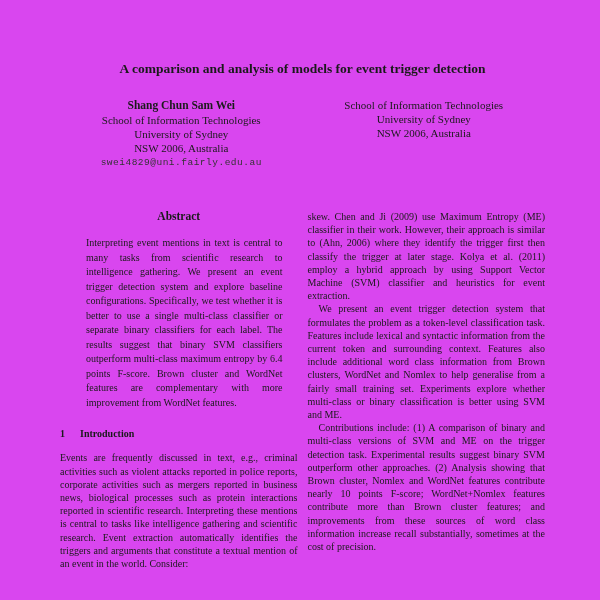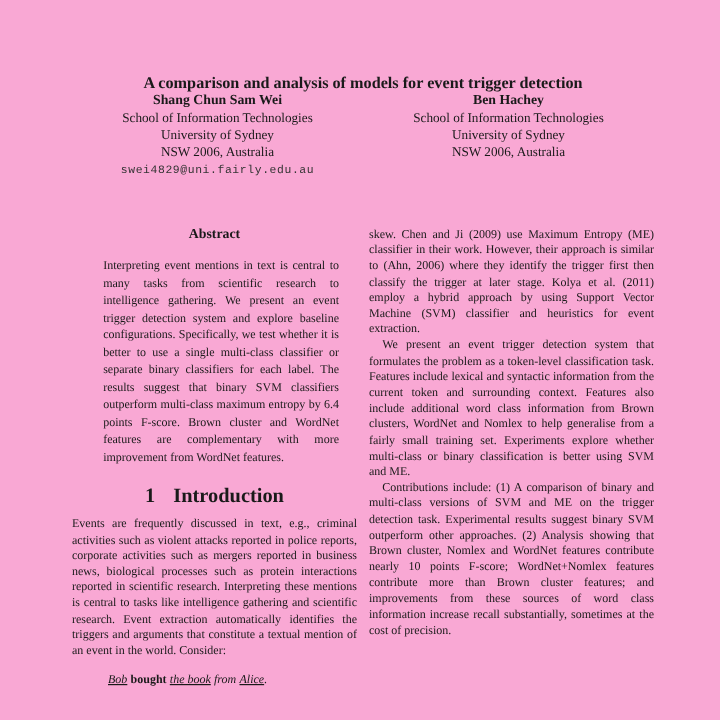--- a/index.html
+++ b/index.html
@@ -12,32 +12,33 @@
     height: 600px;
     overflow: hidden;
     font-family: "Liberation Serif", "DejaVu Serif", serif;
     color: #1a1a1a;
   }
   .page {
     box-sizing: border-box;
     width: 600px;
     height: 600px;
     padding: 55px 55px 0 60px;
-    background: #f9a8d4;
+    background: #d946ef;
   }
   .paper-title {
     text-align: center;
     font-weight: bold;
     font-size: 13.5px;
     line-height: 16px;
     margin: 6px 0 0 0;
   }
   .authors-row {
     display: flex;
     justify-content: space-between;
+    margin-top: 21px;
   }
   .author-block {
     width: 50%;
     text-align: center;
     font-size: 11px;
     line-height: 14px;
   }
   .author-name {
     font-weight: bold;
     font-size: 11.5px;
@@ -67,23 +68,23 @@
     font-size: 11.5px;
     margin: 0 0 13px 0;
   }
   .abstract-body {
     padding: 0 15px 0 26px;
     line-height: 14.5px;
     margin: 0;
   }
   .section-heading {
     font-weight: bold;
-    font-size: 17px;
+    font-size: 10px;
     margin: 17px 0 11px 0;
-    text-align: center;
+    text-align: left;
   }
   .section-number {
     display: inline-block;
     margin-right: 15px;
   }
   .col p {
     margin: 0;
   }
   .col p.indent {
     text-indent: 11px;
@@ -112,21 +113,20 @@
 
     <div class="author-block">
       <div class="author-name">Shang Chun Sam Wei</div>
       <div>School of Information Technologies</div>
       <div>University of Sydney</div>
       <div>NSW 2006, Australia</div>
       <div class="author-email">swei4829@uni.fairly.edu.au</div>
     </div>
 
     <div class="author-block">
-      <div class="author-name">Ben Hachey</div>
       <div>School of Information Technologies</div>
       <div>University of Sydney</div>
       <div>NSW 2006, Australia</div>
     </div>
 
   </div>
 
   <div class="columns">
 
     <div class="col">
@@ -134,23 +134,20 @@
       <h2 class="abstract-heading">Abstract</h2>
 
       <p class="abstract-body">Interpreting event mentions in text is central to many tasks from scientific research to intelligence gathering. We present an event trigger detection system and explore baseline configurations. Specifically, we test whether it is better to use a single multi-class classifier or separate binary classifiers for each label. The results suggest that binary SVM classifiers outperform multi-class maximum entropy by 6.4 points F-score. Brown cluster and WordNet features are complementary with more improvement from WordNet features.</p>
 
       <h2 class="section-heading">
         <span class="section-number">1</span><span>Introduction</span>
       </h2>
 
       <p>Events are frequently discussed in text, e.g., criminal activities such as violent attacks reported in police reports, corporate activities such as mergers reported in business news, biological processes such as protein interactions reported in scientific research. Interpreting these mentions is central to tasks like intelligence gathering and scientific research. Event extraction automatically identifies the triggers and arguments that constitute a textual mention of an event in the world. Consider:</p>
 
-      <p class="example-line">
-        <span class="seg iu">Bob</span><span class="seg b">bought</span><span class="seg iu">the book</span><span class="seg i">from</span><span class="seg iu nosp">Alice</span><span class="seg i nosp">.</span>
-      </p>
 
     </div>
 
     <div class="col">
 
       <p>skew. Chen and Ji (2009) use Maximum Entropy (ME) classifier in their work. However, their approach is similar to (Ahn, 2006) where they identify the trigger first then classify the trigger at later stage. Kolya et al. (2011) employ a hybrid approach by using Support Vector Machine (SVM) classifier and heuristics for event extraction.</p>
 
       <p class="indent">We present an event trigger detection system that formulates the problem as a token-level classification task. Features include lexical and syntactic information from the current token and surrounding context. Features also include additional word class information from Brown clusters, WordNet and Nomlex to help generalise from a fairly small training set. Experiments explore whether multi-class or binary classification is better using SVM and ME.</p>
 
       <p class="indent">Contributions include: (1) A comparison of binary and multi-class versions of SVM and ME on the trigger detection task. Experimental results suggest binary SVM outperform other approaches. (2) Analysis showing that Brown cluster, Nomlex and WordNet features contribute nearly 10 points F-score; WordNet+Nomlex features contribute more than Brown cluster features; and improvements from these sources of word class information increase recall substantially, sometimes at the cost of precision.</p>

